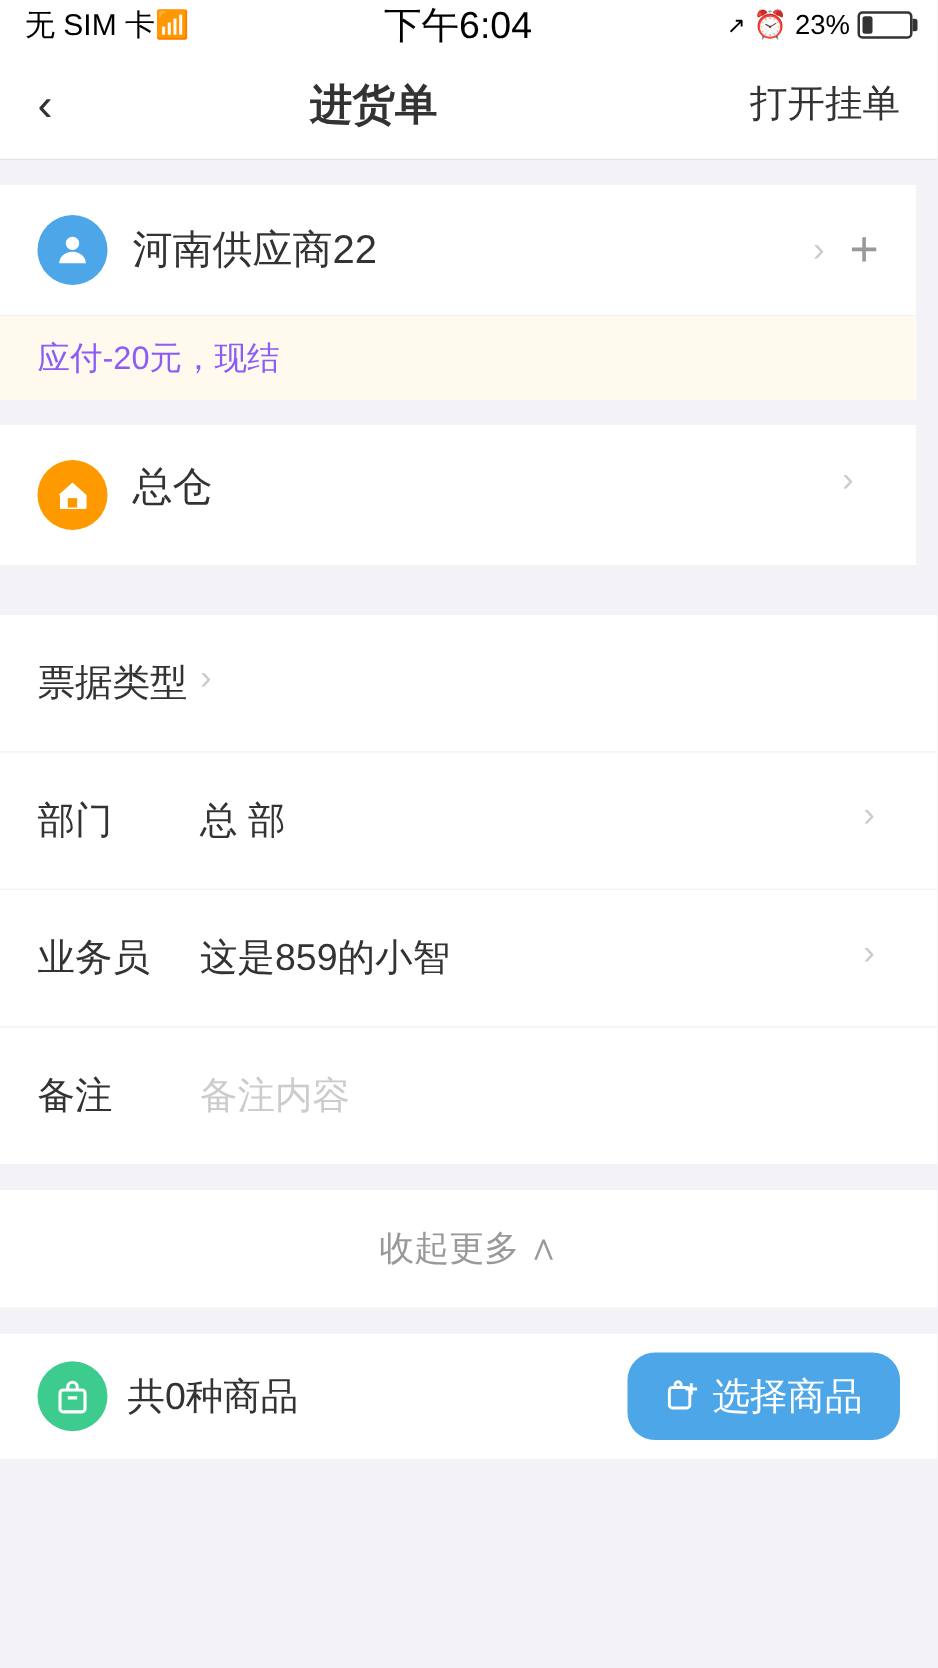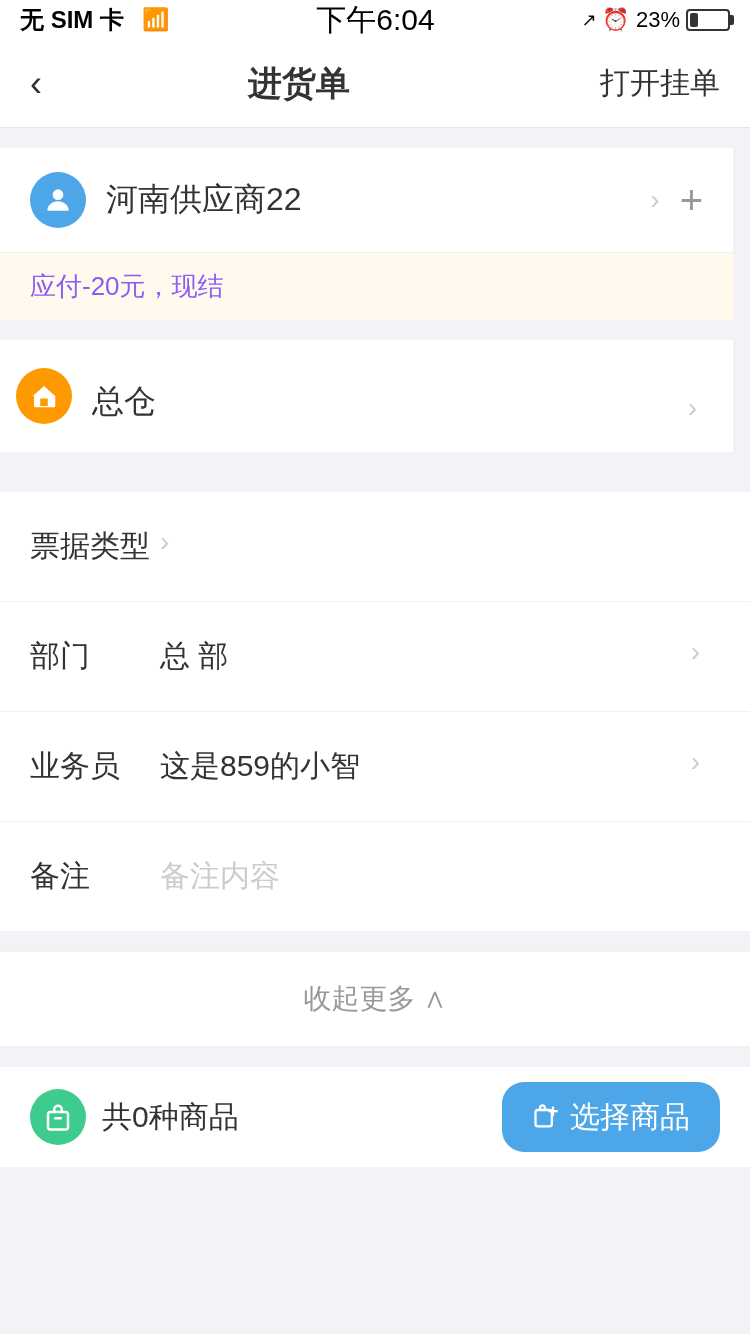--- a/index.html
+++ b/index.html
@@ -18,21 +18,21 @@
       width: 750px;
       height: 40px;
       background: #fff;
       display: flex;
       align-items: center;
       justify-content: space-between;
       padding: 0 20px;
       font-size: 24px;
       color: #000;
     }
-    .status-left { display: flex; align-items: center; gap: 18px; font-weight: bold; }
+    .status-left { display: flex; align-items: center; gap: 0; }
     .status-center { font-size: 30px; font-weight: 500; }
     .status-right { display: flex; align-items: center; gap: 6px; font-size: 22px; }
     .battery-icon {
       width: 44px;
       height: 22px;
       border: 2px solid #333;
       border-radius: 4px;
       position: relative;
       display: inline-flex;
       align-items: center;
@@ -140,22 +140,22 @@
     .notice-bar {
       background: #fff9ee;
       padding: 16px 30px;
       font-size: 26px;
       color: #8b5cf6;
     }
 
     
     .warehouse-row {
       display: flex;
-      align-items: flex-end;
-      padding: 28px 16px;
+      align-items: flex-start;
+      padding: 28px 30px;
     }
     .warehouse-icon {
       width: 56px;
       height: 56px;
       border-radius: 50%;
       background: #ff9900;
       display: flex;
       align-items: center;
       justify-content: center;
       margin-right: 20px;

